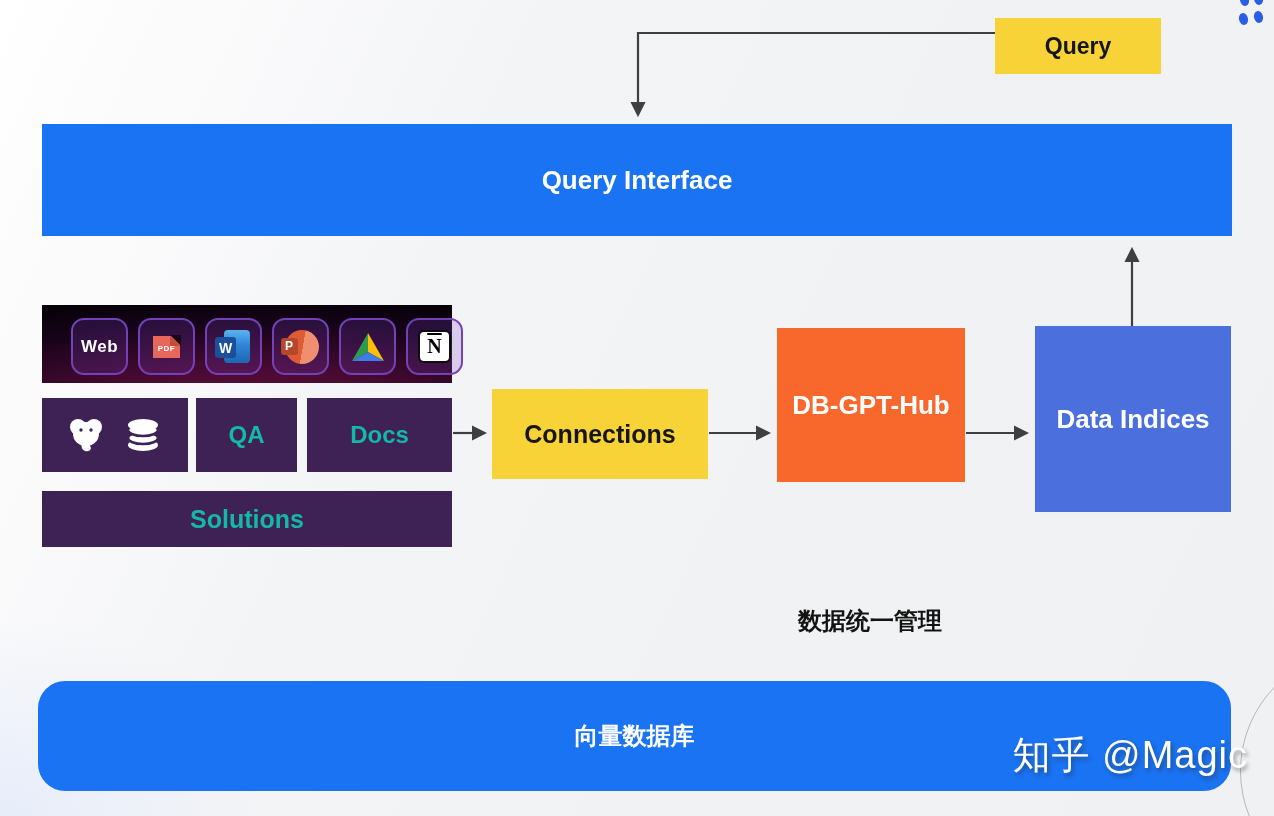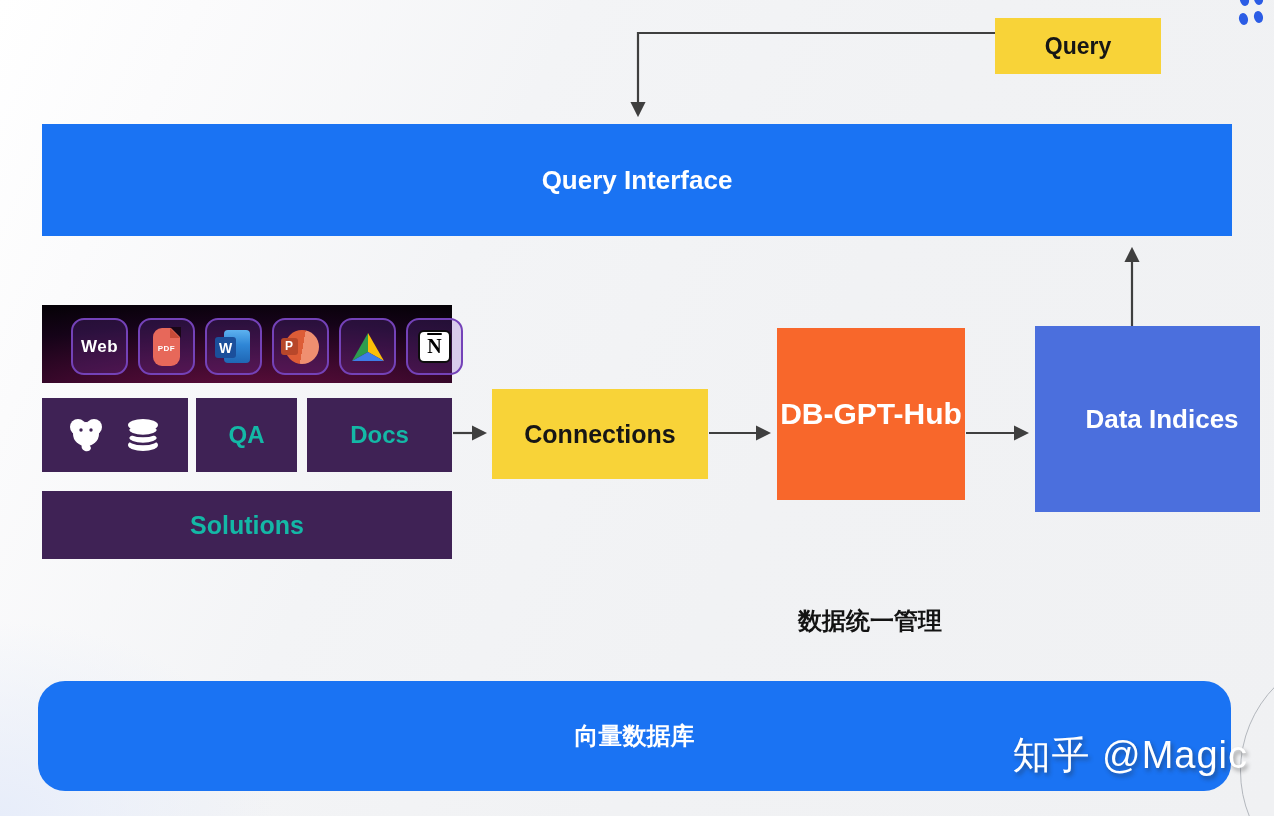--- a/index.html
+++ b/index.html
@@ -23,21 +23,21 @@
   .strip{
     position:absolute;left:42px;top:305px;width:410px;height:78px;
     background:radial-gradient(120% 150% at 50% 130%, #6b1040 0%, #41092f 38%, #150318 72%, #020103 100%);
   }
   .tile{
     position:absolute;top:13px;width:57px;height:57px;box-sizing:border-box;
     border:2.5px solid #7442b8;border-radius:13px;background:rgba(124,66,196,.22);
     display:flex;align-items:center;justify-content:center;margin-left:17px;
   }
   .web-label{color:#fff;font-weight:bold;font-size:17px;letter-spacing:.5px;}
-  .pdf-doc{position:relative;width:27px;height:38px;background:#e7685a;border-radius:9px;
+  .pdf-doc{position:relative;width:27px;height:22px;background:#e7685a;border-radius:0;
     display:flex;align-items:center;justify-content:center;}
   .pdf-doc::before{content:"";position:absolute;top:-1px;right:-1px;width:0;height:0;
     border-left:11px solid transparent;border-top:11px solid #190617;}
   .pdf-doc::after{content:"";position:absolute;top:0;right:0;width:0;height:0;
     border-right:10px solid transparent;border-bottom:10px solid #c64a38;}
   .pdf-label{color:#fff;font-size:8px;font-weight:bold;letter-spacing:.5px;margin-top:4px;}
   .word-icon{position:relative;width:37px;height:33px;}
   .word-back{position:absolute;right:2px;top:0;width:26px;height:33px;border-radius:4px;
     background:linear-gradient(180deg,#5db2f0 0%,#2f86d6 45%,#1f66b4 100%);}
   .word-front{position:absolute;left:0;top:7px;width:21px;height:21px;border-radius:3px;background:#1b4f9b;
@@ -147,33 +147,33 @@
   </div>
 
   <div class="box purple-box" style="left:196px;top:398px;width:101px;height:74px;">
     <span>QA</span>
   </div>
 
   <div class="box purple-box" style="left:307px;top:398px;width:145px;height:74px;">
     <span>Docs</span>
   </div>
 
-  <div class="box purple-box" style="left:42px;top:491px;width:410px;height:68px;font-size:25px;">
+  <div class="box purple-box" style="left:42px;top:491px;width:410px;height:56px;font-size:25px;">
     <span>Solutions</span>
   </div>
 
   <div class="box yellow-box" style="left:492px;top:389px;width:216px;height:90px;font-size:25px;">
     <span>Connections</span>
   </div>
 
-  <div class="box" style="left:777px;top:328px;width:188px;height:172px;background:#f8672b;color:#fff;font-size:30px;">
+  <div class="box" style="left:777px;top:328px;width:188px;height:154px;background:#f8672b;color:#fff;font-size:26px;">
     <span>DB-GPT-Hub</span>
   </div>
 
-  <div class="box" style="left:1035px;top:326px;width:196px;height:186px;background:#4b6fdd;color:#fff;font-size:26px;padding-left:29px;">
+  <div class="box" style="left:1035px;top:326px;width:196px;height:186px;background:#4b6fdd;color:#fff;font-size:26px;">
     <span>Data Indices</span>
   </div>
 
   <div class="note" style="left:770px;top:559px;width:200px;margin-top:43px;">数据统一管理</div>
 
   <div class="box blue-bar" style="left:38px;top:681px;width:1193px;height:110px;font-size:24px;border-radius:27px;">
     <span>向量数据库</span>
   </div>
 
   <div class="watermark">知乎 @Magic</div>

